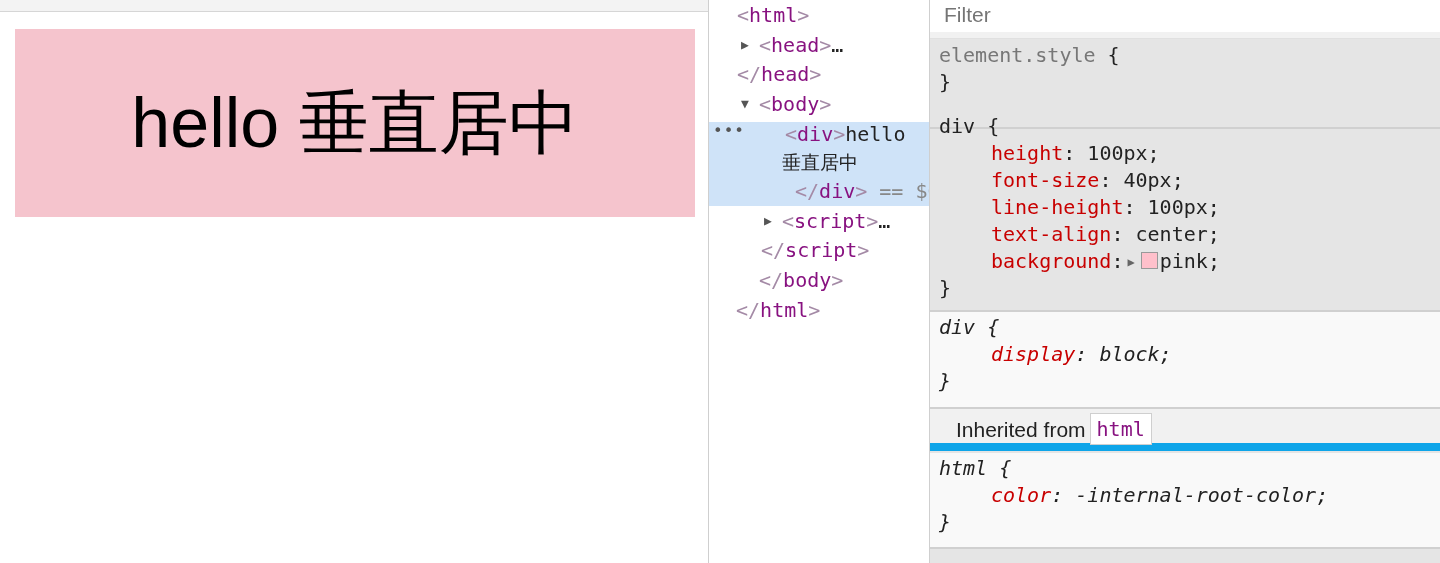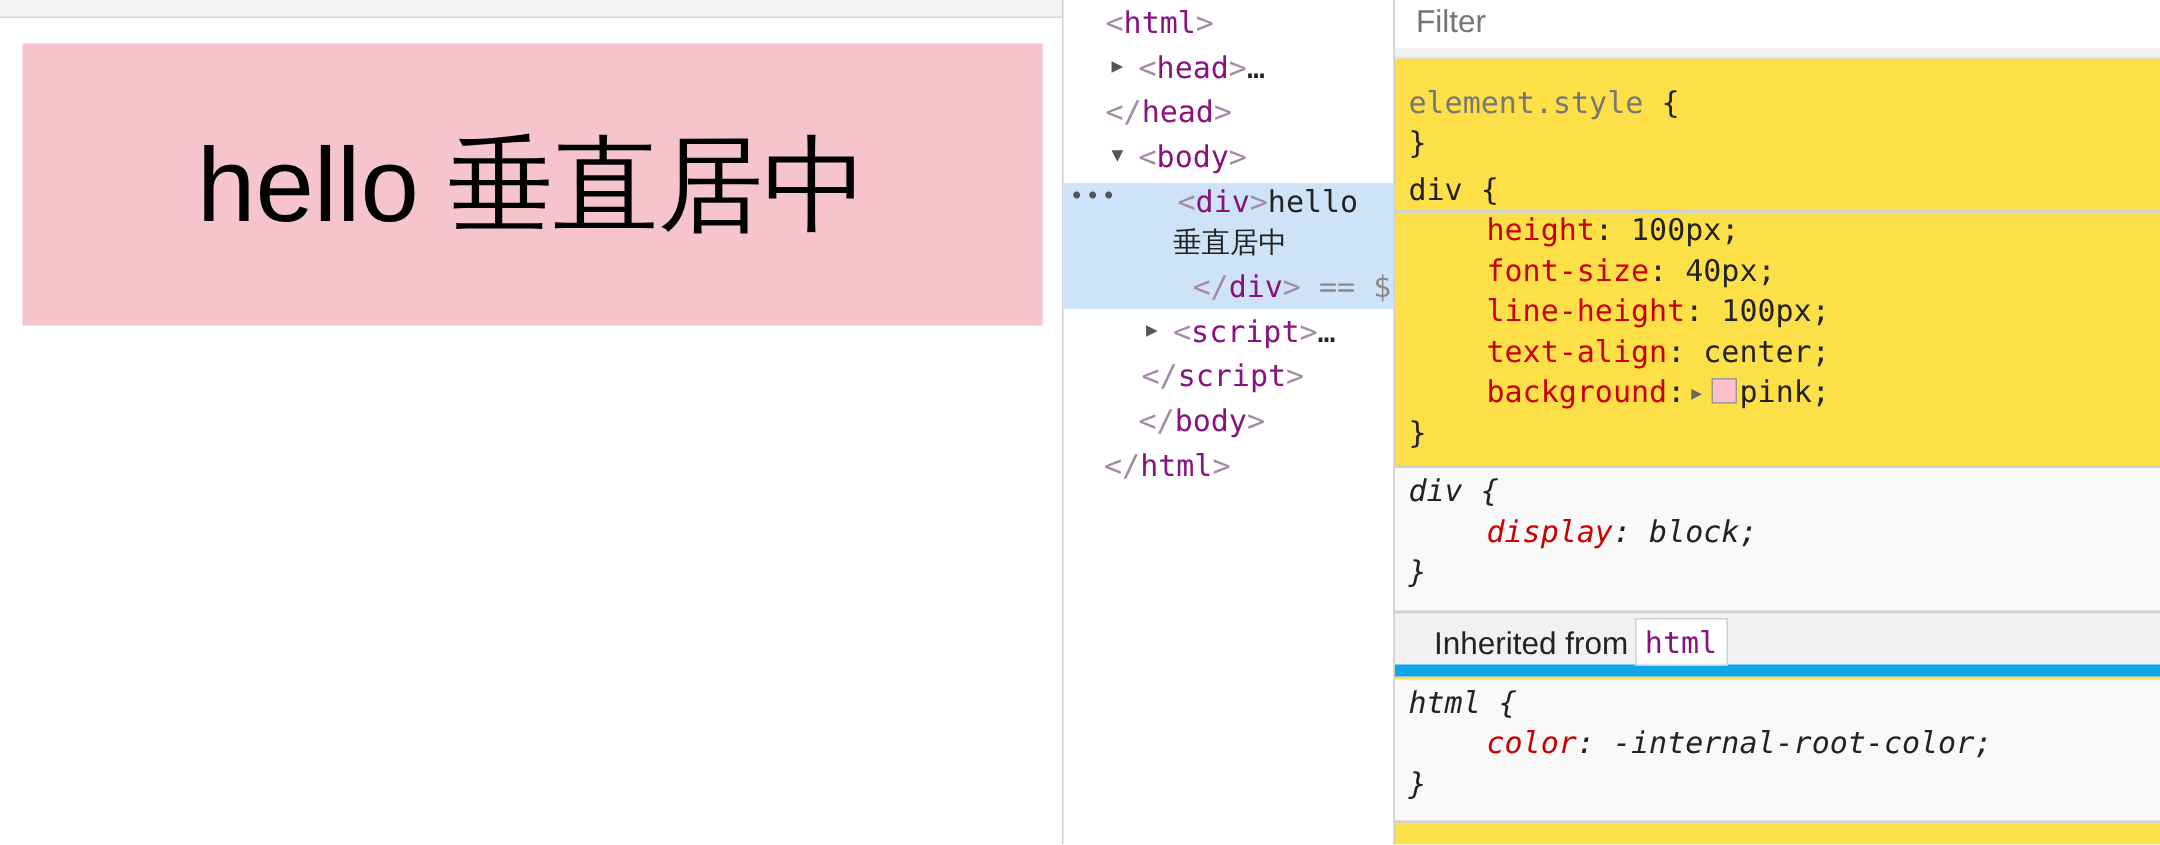--- a/index.html
+++ b/index.html
@@ -22,21 +22,21 @@
     .dom-line { position: absolute; left: 0; height: 30px; line-height: 30px; font-family: "DejaVu Sans Mono", monospace; font-size: 20px; white-space: nowrap; color: #222; }
     .tag { color: #881280; }
     .punct { color: #a48aa6; }
     .dom-text { color: #222; }
     .arrow { display: inline-block; font-size: 13px; color: #555; width: 18px; vertical-align: top; }
     .selected-bg { position: absolute; left: 0; top: 122px; width: 221px; height: 84px; background: #cfe3f8; }
     .dots { position: absolute; left: 4px; top: 121px; color: #555; font-family: "DejaVu Sans Mono", monospace; font-size: 16px; letter-spacing: 1px; }
     .dollar { color: #888; }
 
     
-    .styles-panel { position: absolute; left: 929px; top: 0; width: 511px; height: 563px; background: #fde047; border-left: 1px solid #cfcfcf; }
+    .styles-panel { position: absolute; left: 929px; top: 0; width: 511px; height: 563px; background: #e5e5e5; border-left: 1px solid #cfcfcf; }
     .filter-bar { position: absolute; left: 0; top: 0; width: 511px; height: 32px; background: #fff; }
     .filter-input { position: absolute; left: 8px; top: 0; width: 503px; height: 30px; border: none; outline: none; font-family: "Liberation Sans", sans-serif; font-size: 21px; color: #777; background: transparent; padding-left: 6px; }
     .filter-input::placeholder { color: #757575; }
     .filter-sep { position: absolute; left: 0; top: 32px; width: 511px; height: 7px; background: #f1f1f1; border-bottom: 1px solid #e0e0e0; }
 
     .rule { position: absolute; left: 0; width: 511px; font-family: "DejaVu Sans Mono", monospace; font-size: 20px; color: #222; border-bottom: 2px solid #d0d0d0; }
     .rule .ln { height: 27px; line-height: 27px; padding-left: 9px; white-space: nowrap; }
     .rule .prop-ln { padding-left: 61px; }
     .sel-grey { color: #777; }
     .prop { color: #c80000; }
@@ -106,21 +106,21 @@
     <span class="punct">&lt;/</span><span class="tag">html</span><span class="punct">&gt;</span>
   </div>
 </div>
 
 <div class="styles-panel">
   <div class="filter-bar">
     <input class="filter-input" type="text" placeholder="Filter" style="">
   </div>
   <div class="filter-sep"></div>
 
-  <div class="rule" style="top:53px;height:89px;padding-top:2px;">
+  <div class="rule" style="top:40px;height:89px;padding-top:2px;">
     <div class="ln"><span class="sel-grey">element.style</span><span> {</span></div>
     <div class="ln"><span>}</span></div>
   </div>
 
   <div class="rule" style="top:111px;height:201px;padding-top:2px;">
     <div class="ln"><span>div</span><span> {</span></div>
     <div class="ln prop-ln"><span class="prop">height</span><span>: </span><span class="val">100px</span><span>;</span></div>
     <div class="ln prop-ln"><span class="prop">font-size</span><span>: </span><span class="val">40px</span><span>;</span></div>
     <div class="ln prop-ln"><span class="prop">line-height</span><span>: </span><span class="val">100px</span><span>;</span></div>
     <div class="ln prop-ln"><span class="prop">text-align</span><span>: </span><span class="val">center</span><span>;</span></div>

